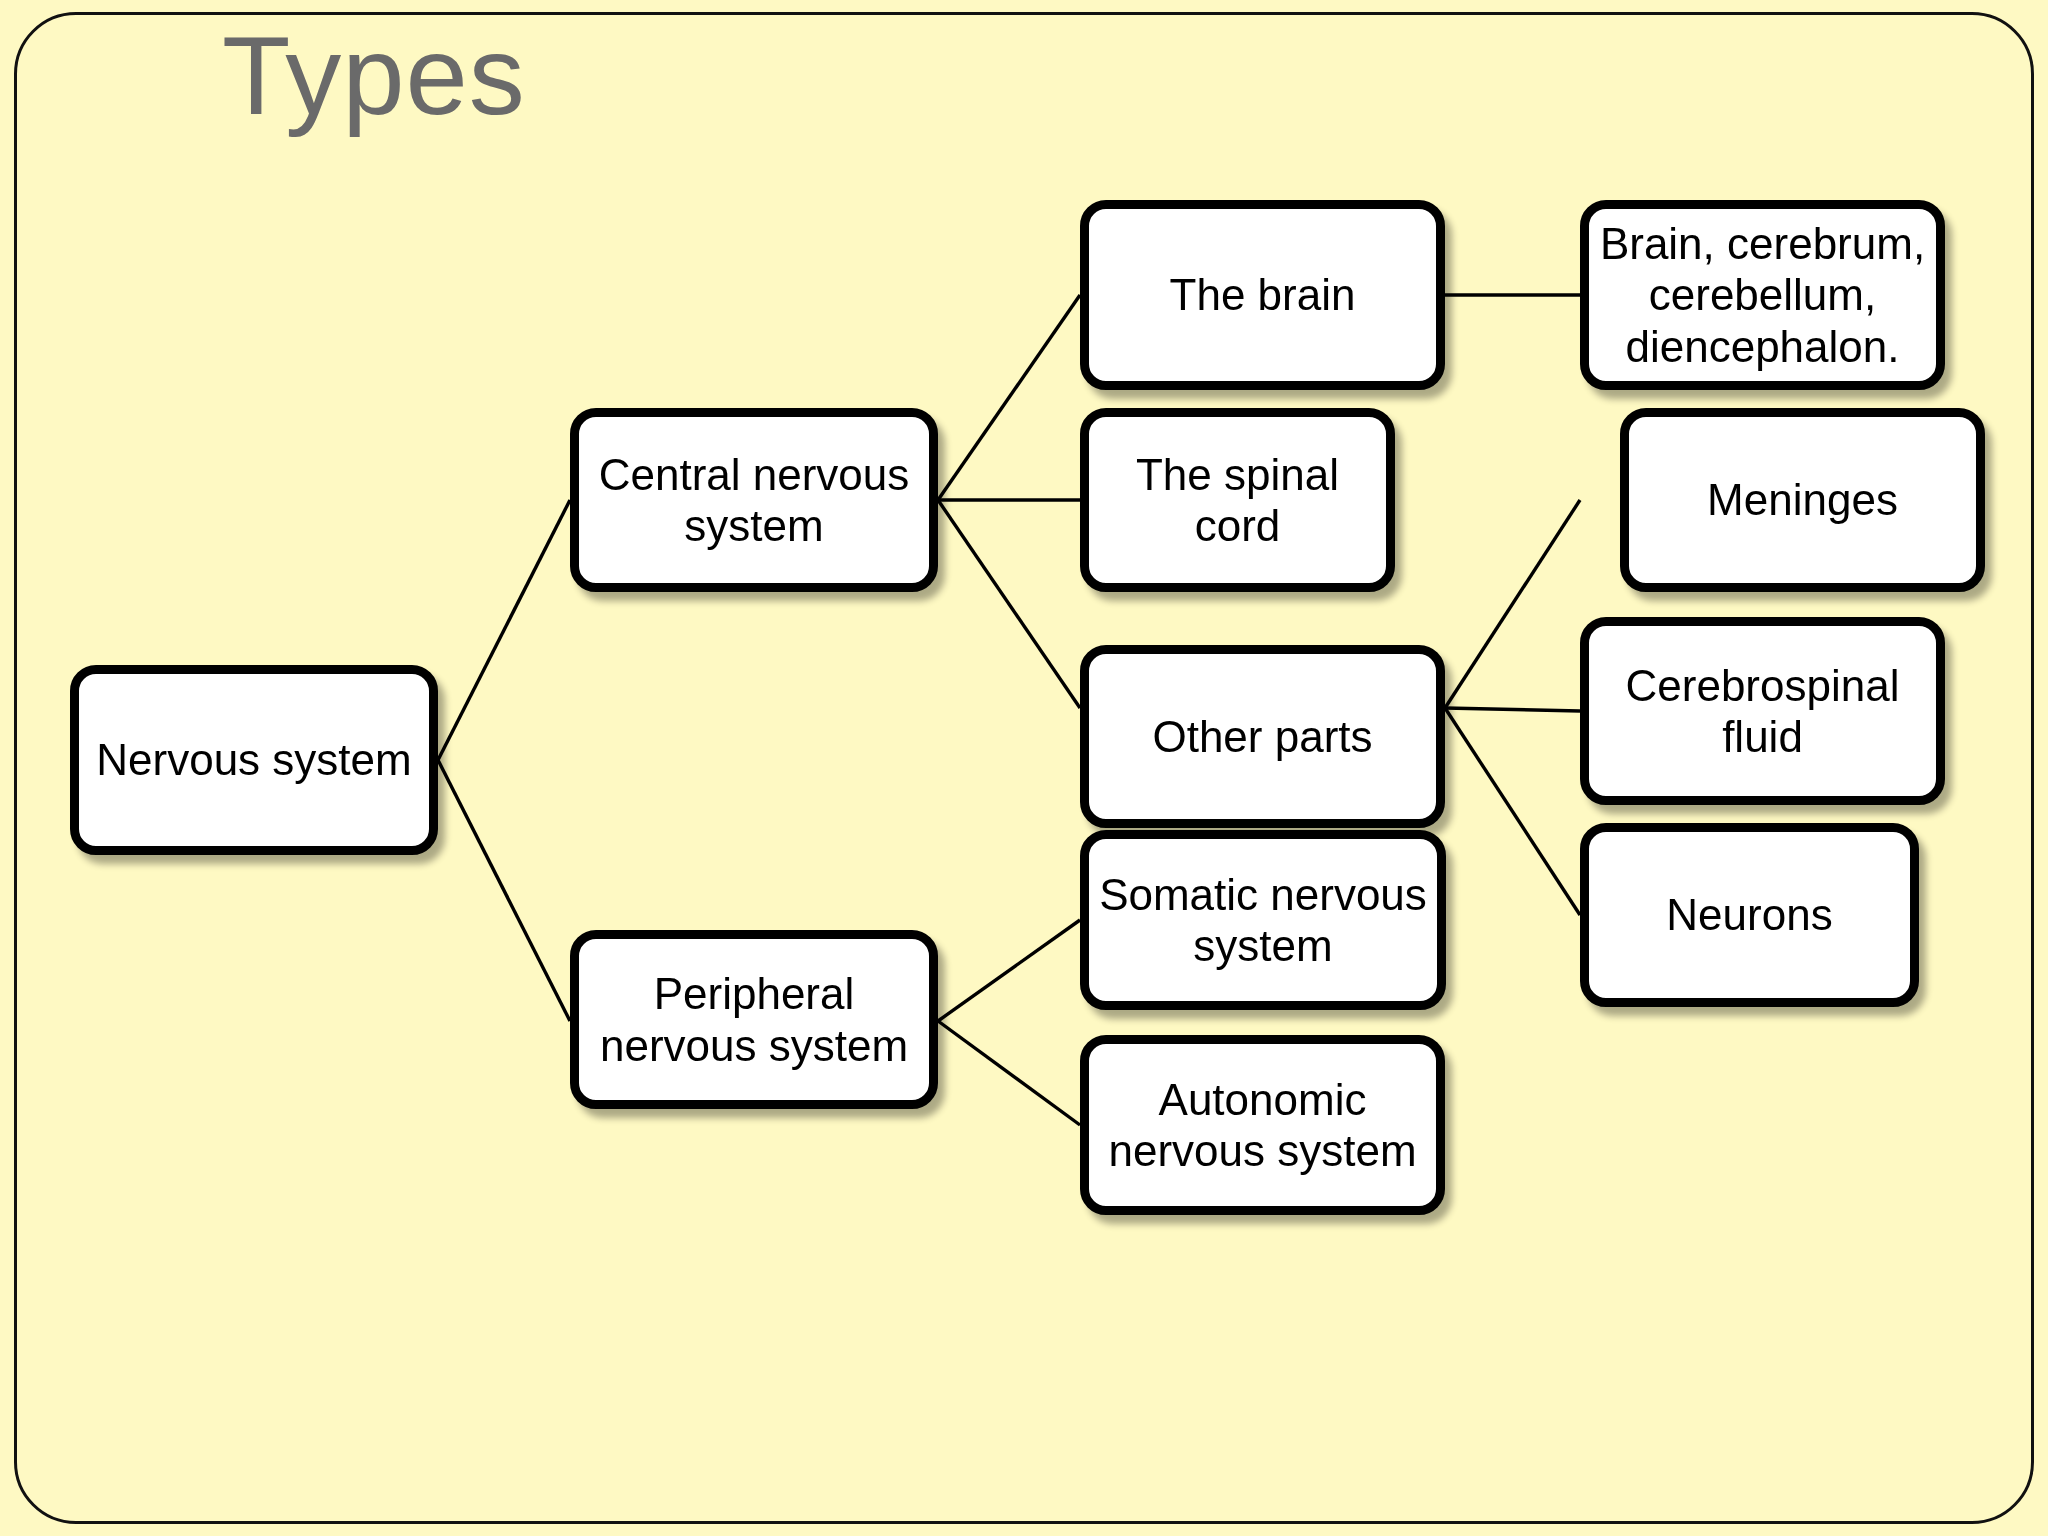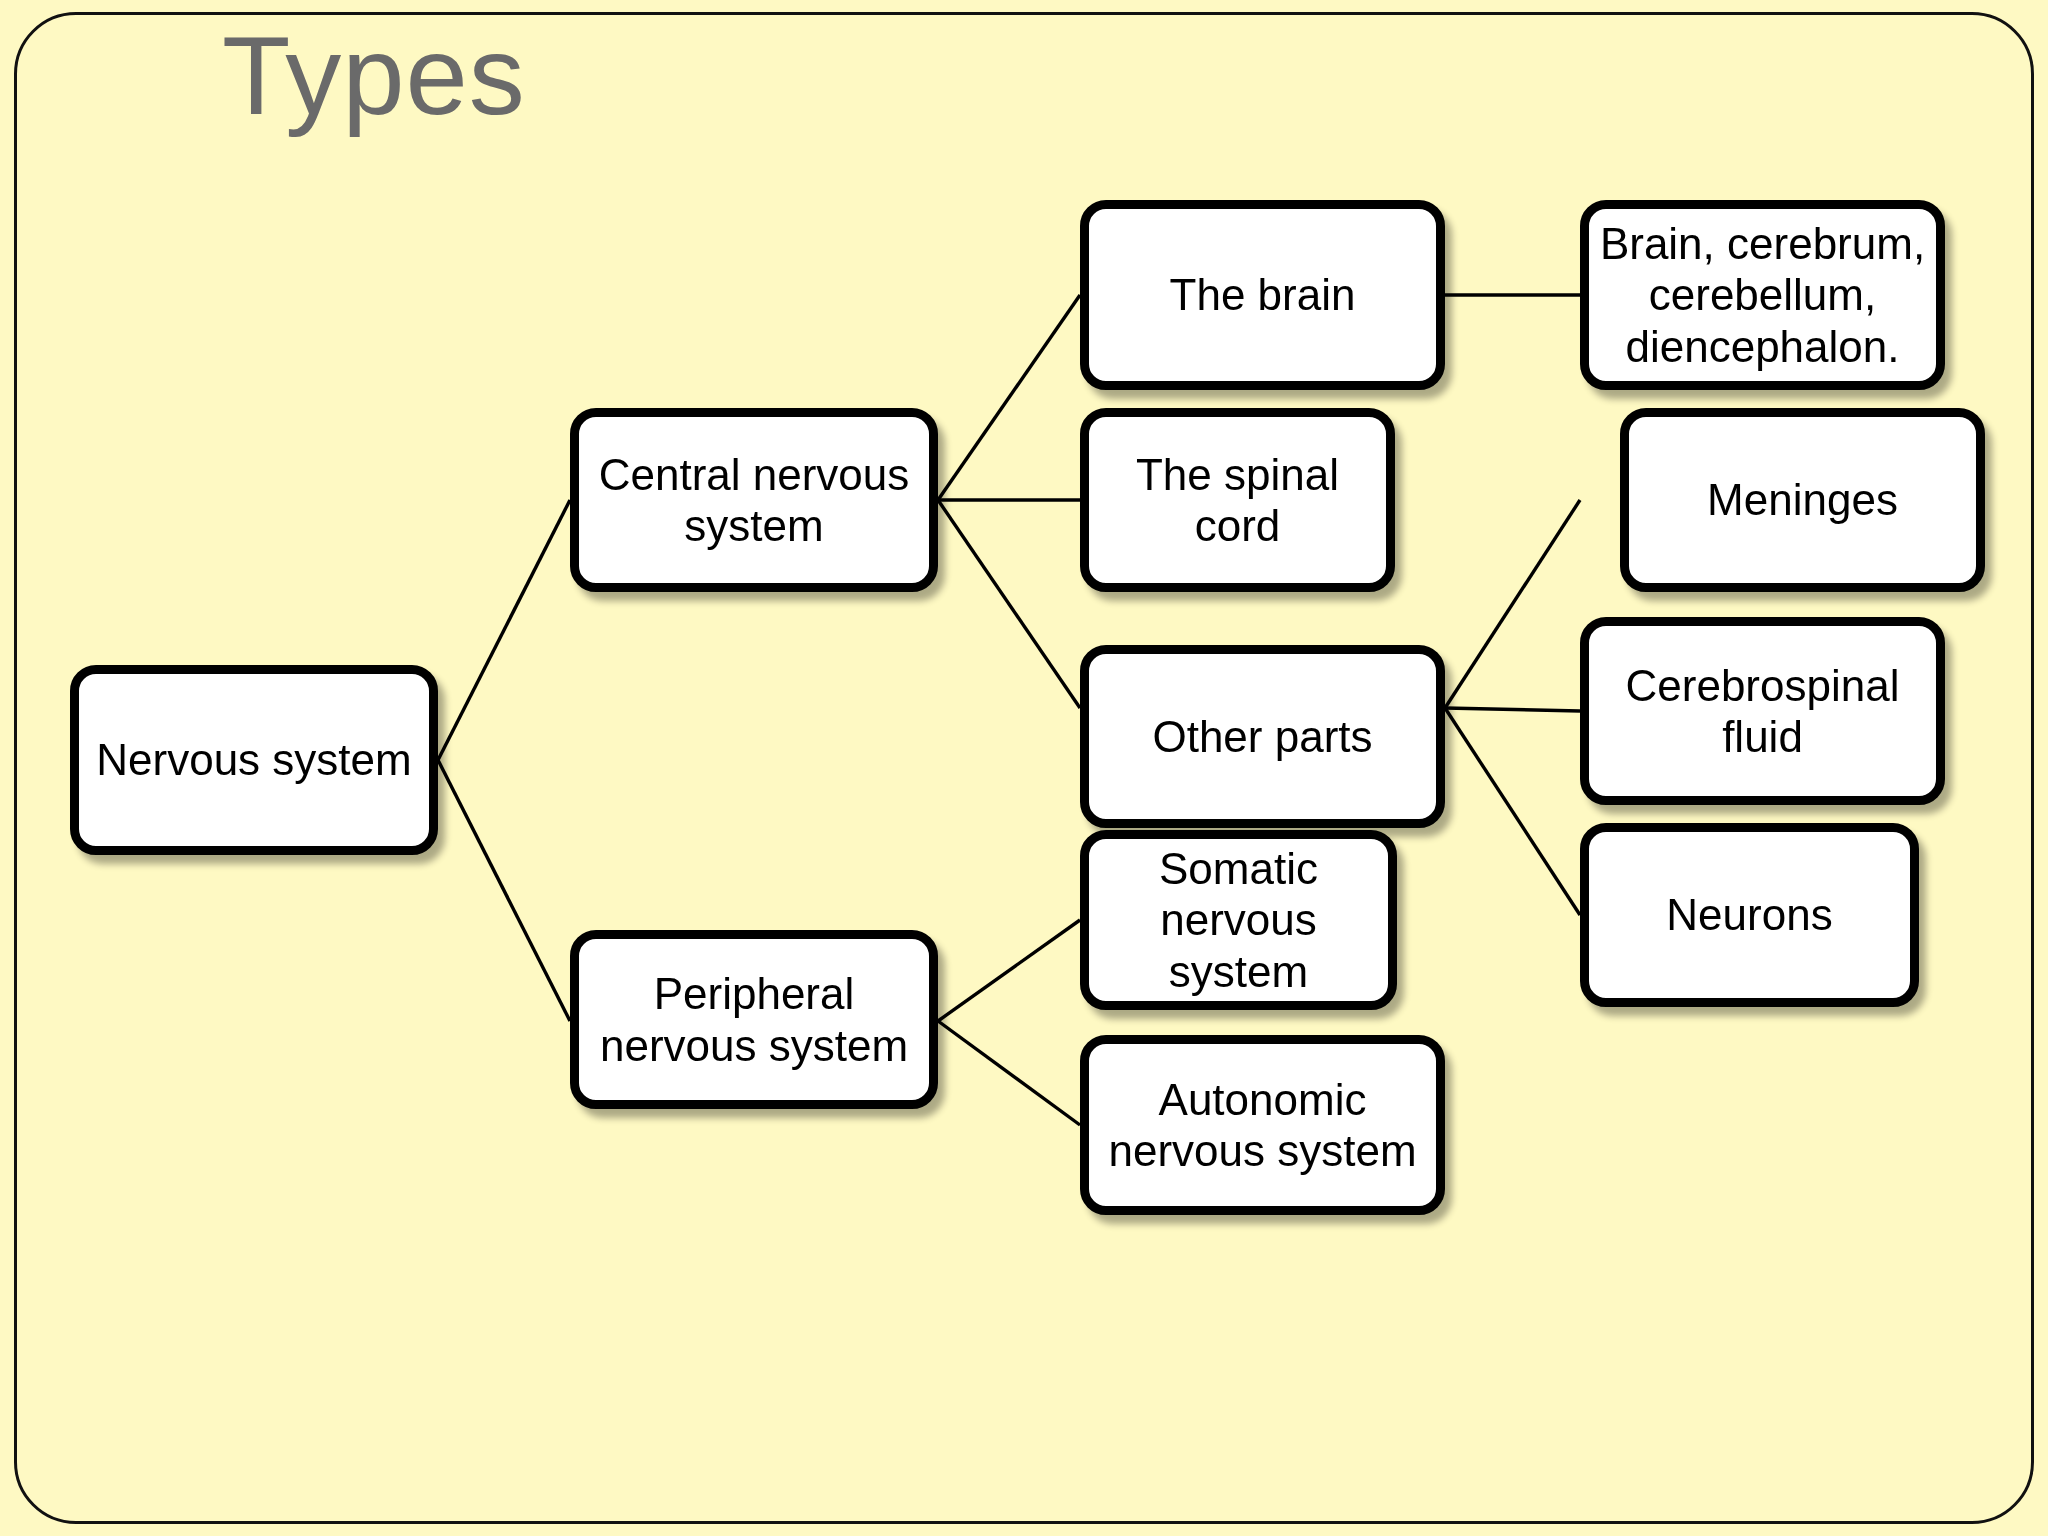--- a/index.html
+++ b/index.html
@@ -45,21 +45,21 @@
     padding:12px 8px;
   }
   .node .lbl{white-space:pre-line;}
   
   #n-nervous   {left:70px;  top:665px;  width:368px; height:190px;}
   #n-central   {left:570px; top:408px;  width:368px; height:184px;}
   #n-peripheral{left:570px; top:930px;  width:368px; height:179px;}
   #n-brain     {left:1080px;top:200px;  width:365px; height:190px;}
   #n-spinal    {left:1080px;top:408px;  width:315px; height:184px;}
   #n-other     {left:1080px;top:617px;  width:365px; height:183px;margin-top:28px;}
-  #n-somatic   {left:1080px;top:830px;  width:317px; height:180px;}
+  #n-somatic   {left:1080px;top:830px;  width:366px; height:180px;}
   #n-autonomic {left:1080px;top:1035px; width:365px; height:180px;}
   #n-brainparts{left:1580px;top:200px;  width:365px; height:190px;}
   #n-meninges  {left:1580px;top:408px;  width:365px; height:184px;margin-left:40px;}
   #n-csf       {left:1580px;top:617px;  width:365px; height:188px;}
   #n-neurons   {left:1580px;top:823px;  width:339px; height:184px;}
 </style>
 </head>
 <body>
 
 <div id="stage">

